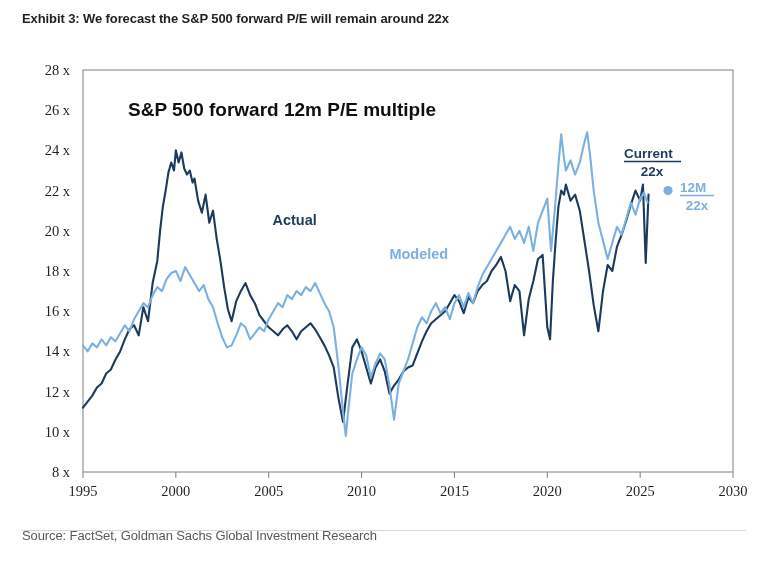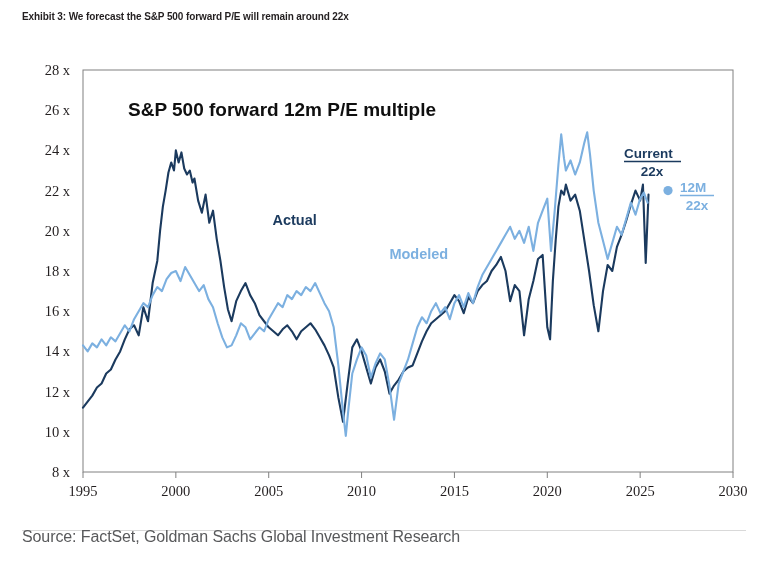--- a/index.html
+++ b/index.html
@@ -11,42 +11,42 @@
     overflow: hidden;
   }
   #page {
     position: relative;
     width: 768px; height: 565px;
     background: #ffffff;
   }
   #exhibit-title {
     position: absolute;
     left: 22px; top: 11px;
-    font-size: 10px;
+    font-size: 13px;
     font-weight: bold;
     color: #231f20;
     letter-spacing: -0.1px;
     white-space: nowrap;
   }
   #chart-area {
     position: absolute;
     left: 0; top: 48px;
     width: 768px; height: 462px;
   }
   #chart-svg { display: block; }
   #footer-divider {
     position: absolute;
     left: 22px; top: 530px;
     width: 724px; height: 1px;
     background: #d9d9d9;
   }
   #source-note {
     position: absolute;
     left: 22px; top: 528px;
-    font-size: 16px;
+    font-size: 13px;
     color: #58595b;
     letter-spacing: -0.1px;
     white-space: nowrap;
   }
   .axis-tick-label {
     font-family: "Liberation Serif", serif;
     font-size: 14.5px;
     fill: #231f20;
   }
   .plot-title {

